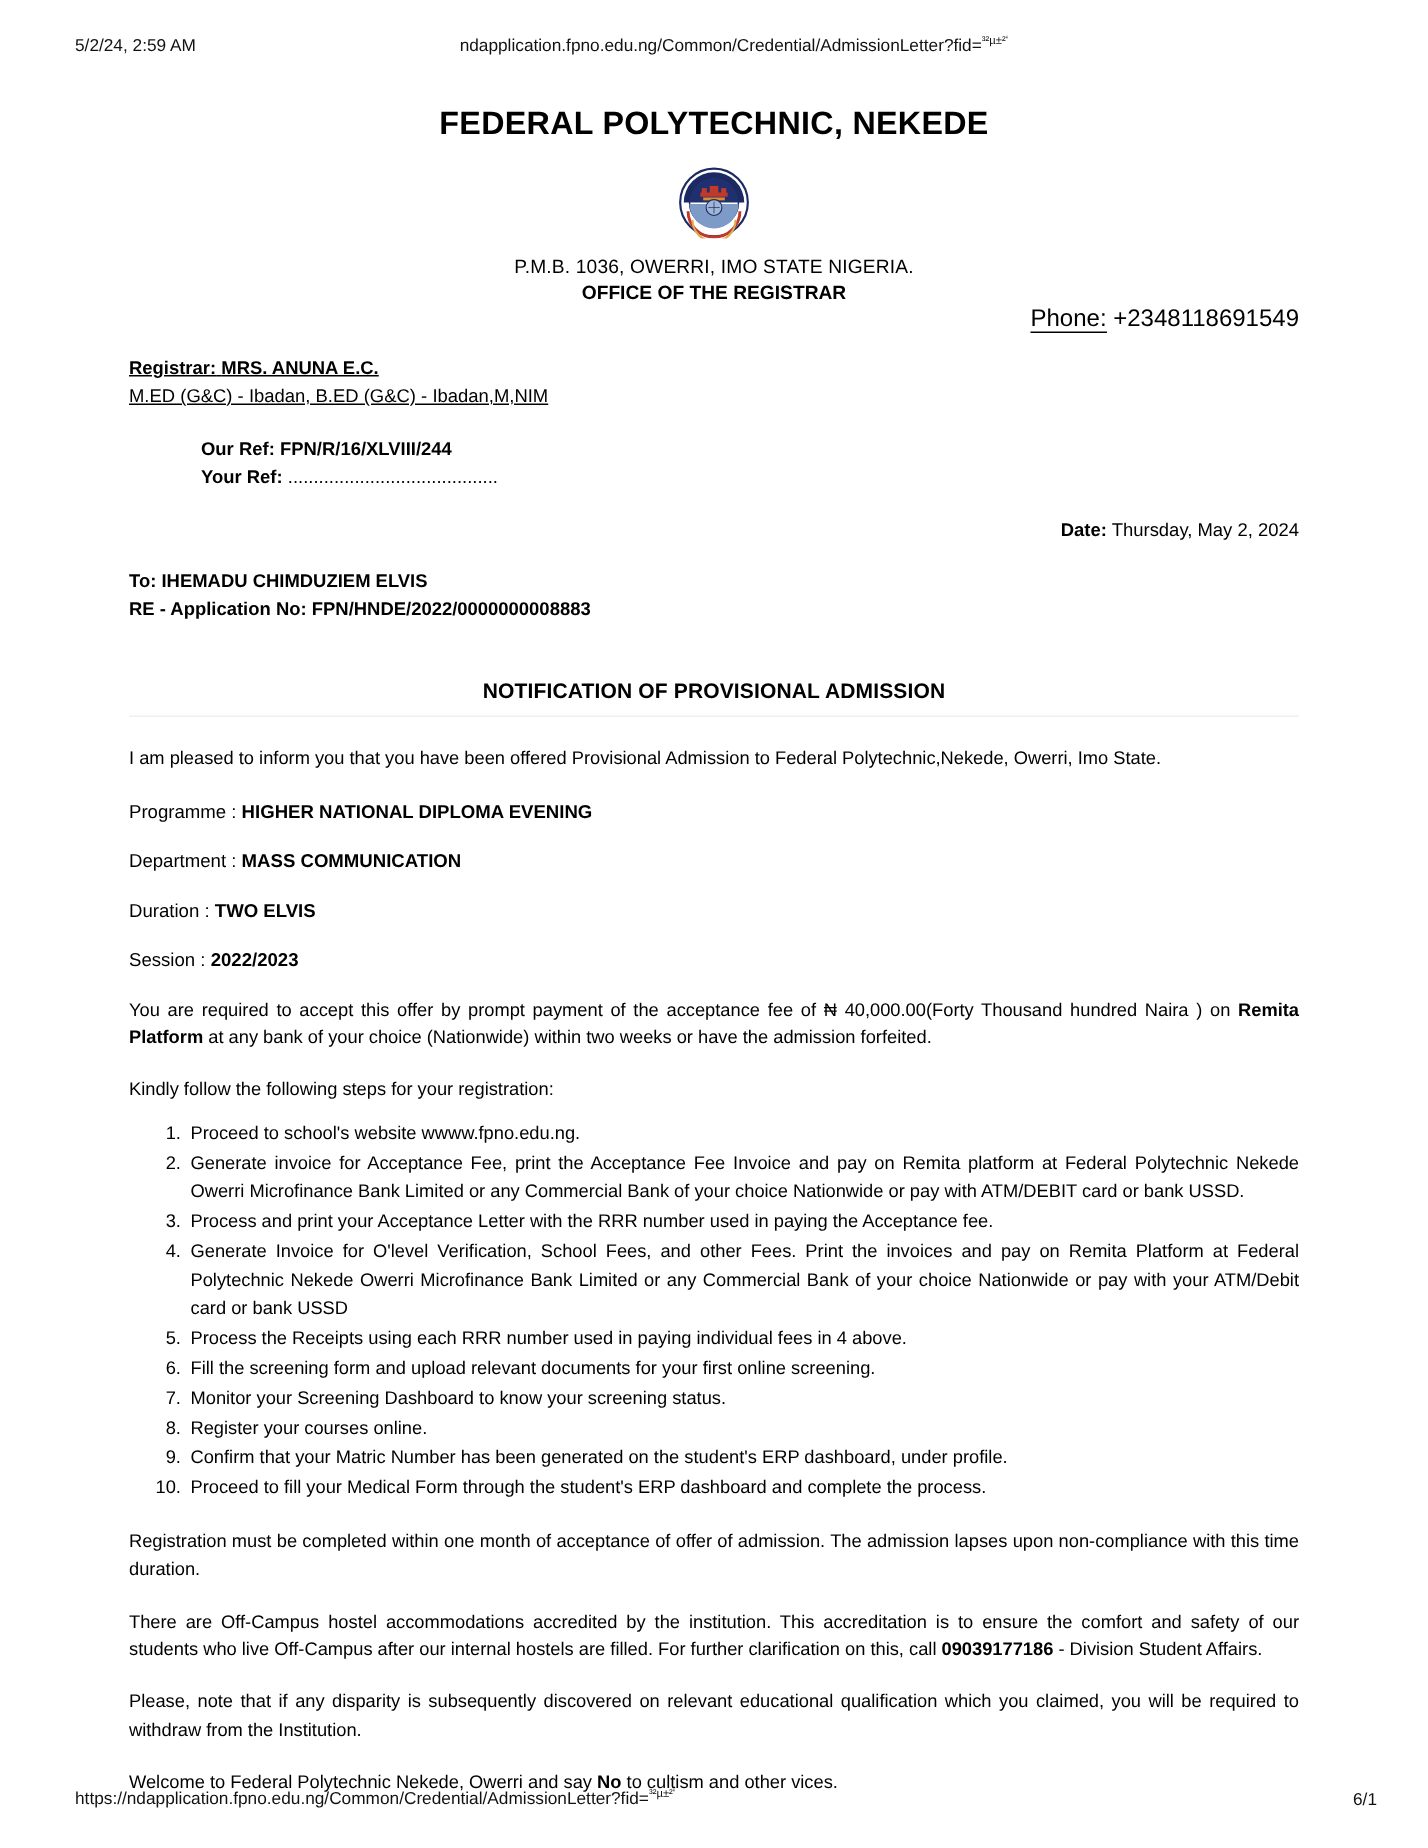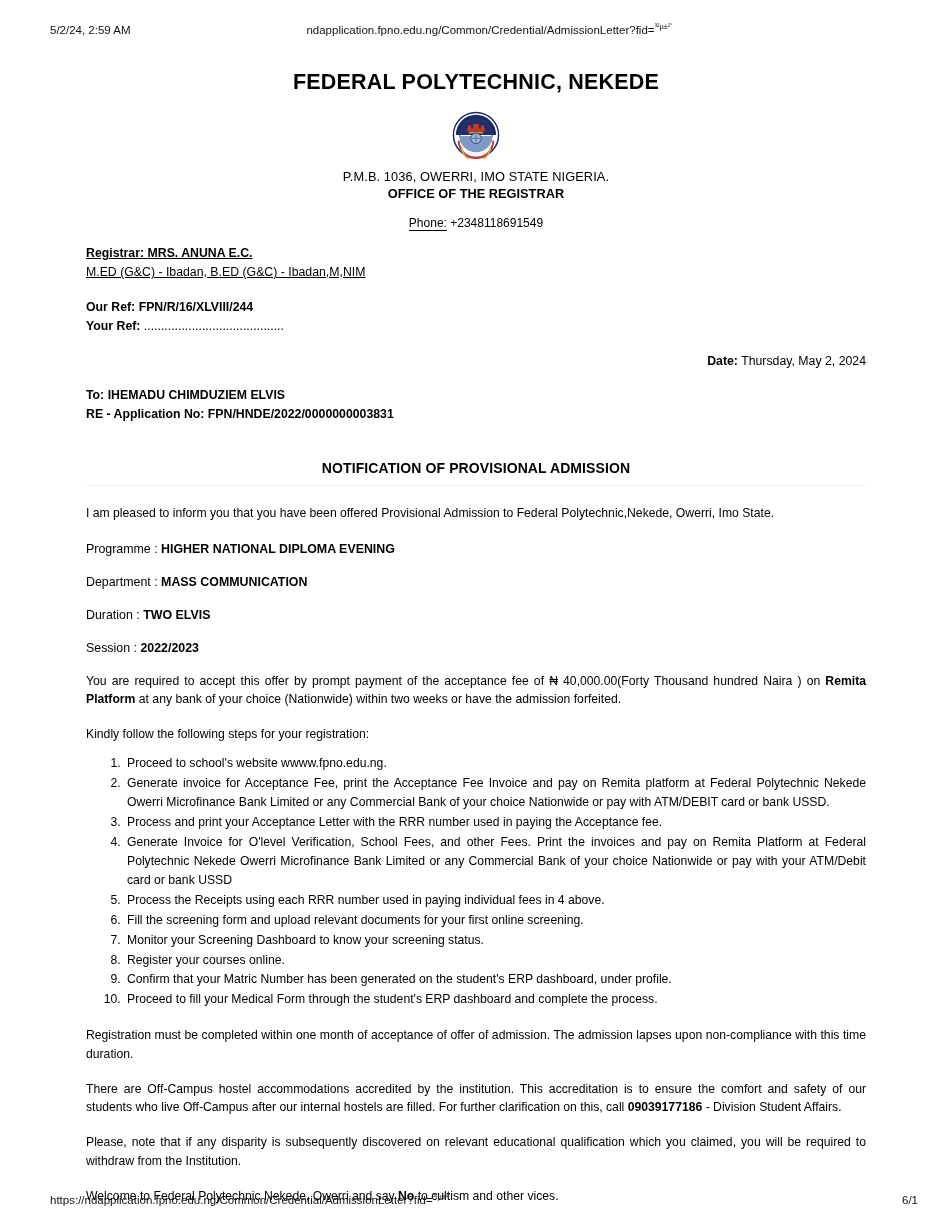--- a/index.html
+++ b/index.html
@@ -57,34 +57,34 @@
     letter-spacing: .1px;
   }
   .office {
     text-align: center;
     font-size: 12.8px;
     font-weight: bold;
     margin-top: 2px;
   }
 
   .phone-line {
-    text-align: center;
-    font-size: 12px;
-    margin-top: 15px;
+    text-align: right;
+    font-size: 16px;
+    margin-top: 2px;
   }
   .phone-label {
     border-bottom: 1px solid #000;
     padding-bottom: 0px;
   }
 
   .block-reg { margin-top: 14px; text-decoration: underline; }
   .line { font-size: 12.3px; line-height: 1.55; }
   .line.b { font-weight: bold; }
 
-  .block-ref { margin-top: 16px; }
+  .block-ref { margin-top: 16px; margin-left: 48px; }
 
   .date-line {
     text-align: right;
     font-size: 12.3px;
     margin-top: 18px;
   }
 
   .block-to { margin-top: 18px; }
 
   .notif-title {
@@ -195,21 +195,21 @@
     <span>Thursday, May 2, 2024</span>
   </div>
 
   <div class="block-to">
     <div class="line b">
       <span>To:</span>
       <span>IHEMADU CHIMDUZIEM ELVIS</span>
     </div>
     <div class="line b">
       <span>RE - Application No:</span>
-      <span>FPN/HNDE/2022/0000000003831</span>
+      <span>FPN/HNDE/2022/0000000008883</span>
     </div>
   </div>
 
   <div class="notif-title">NOTIFICATION OF PROVISIONAL ADMISSION</div>
   <hr class="rule">
 
   <p class="para first">I am pleased to inform you that you have been offered Provisional Admission to Federal Polytechnic,Nekede, Owerri, Imo State.</p>
 
   <div>
     <div class="field">

